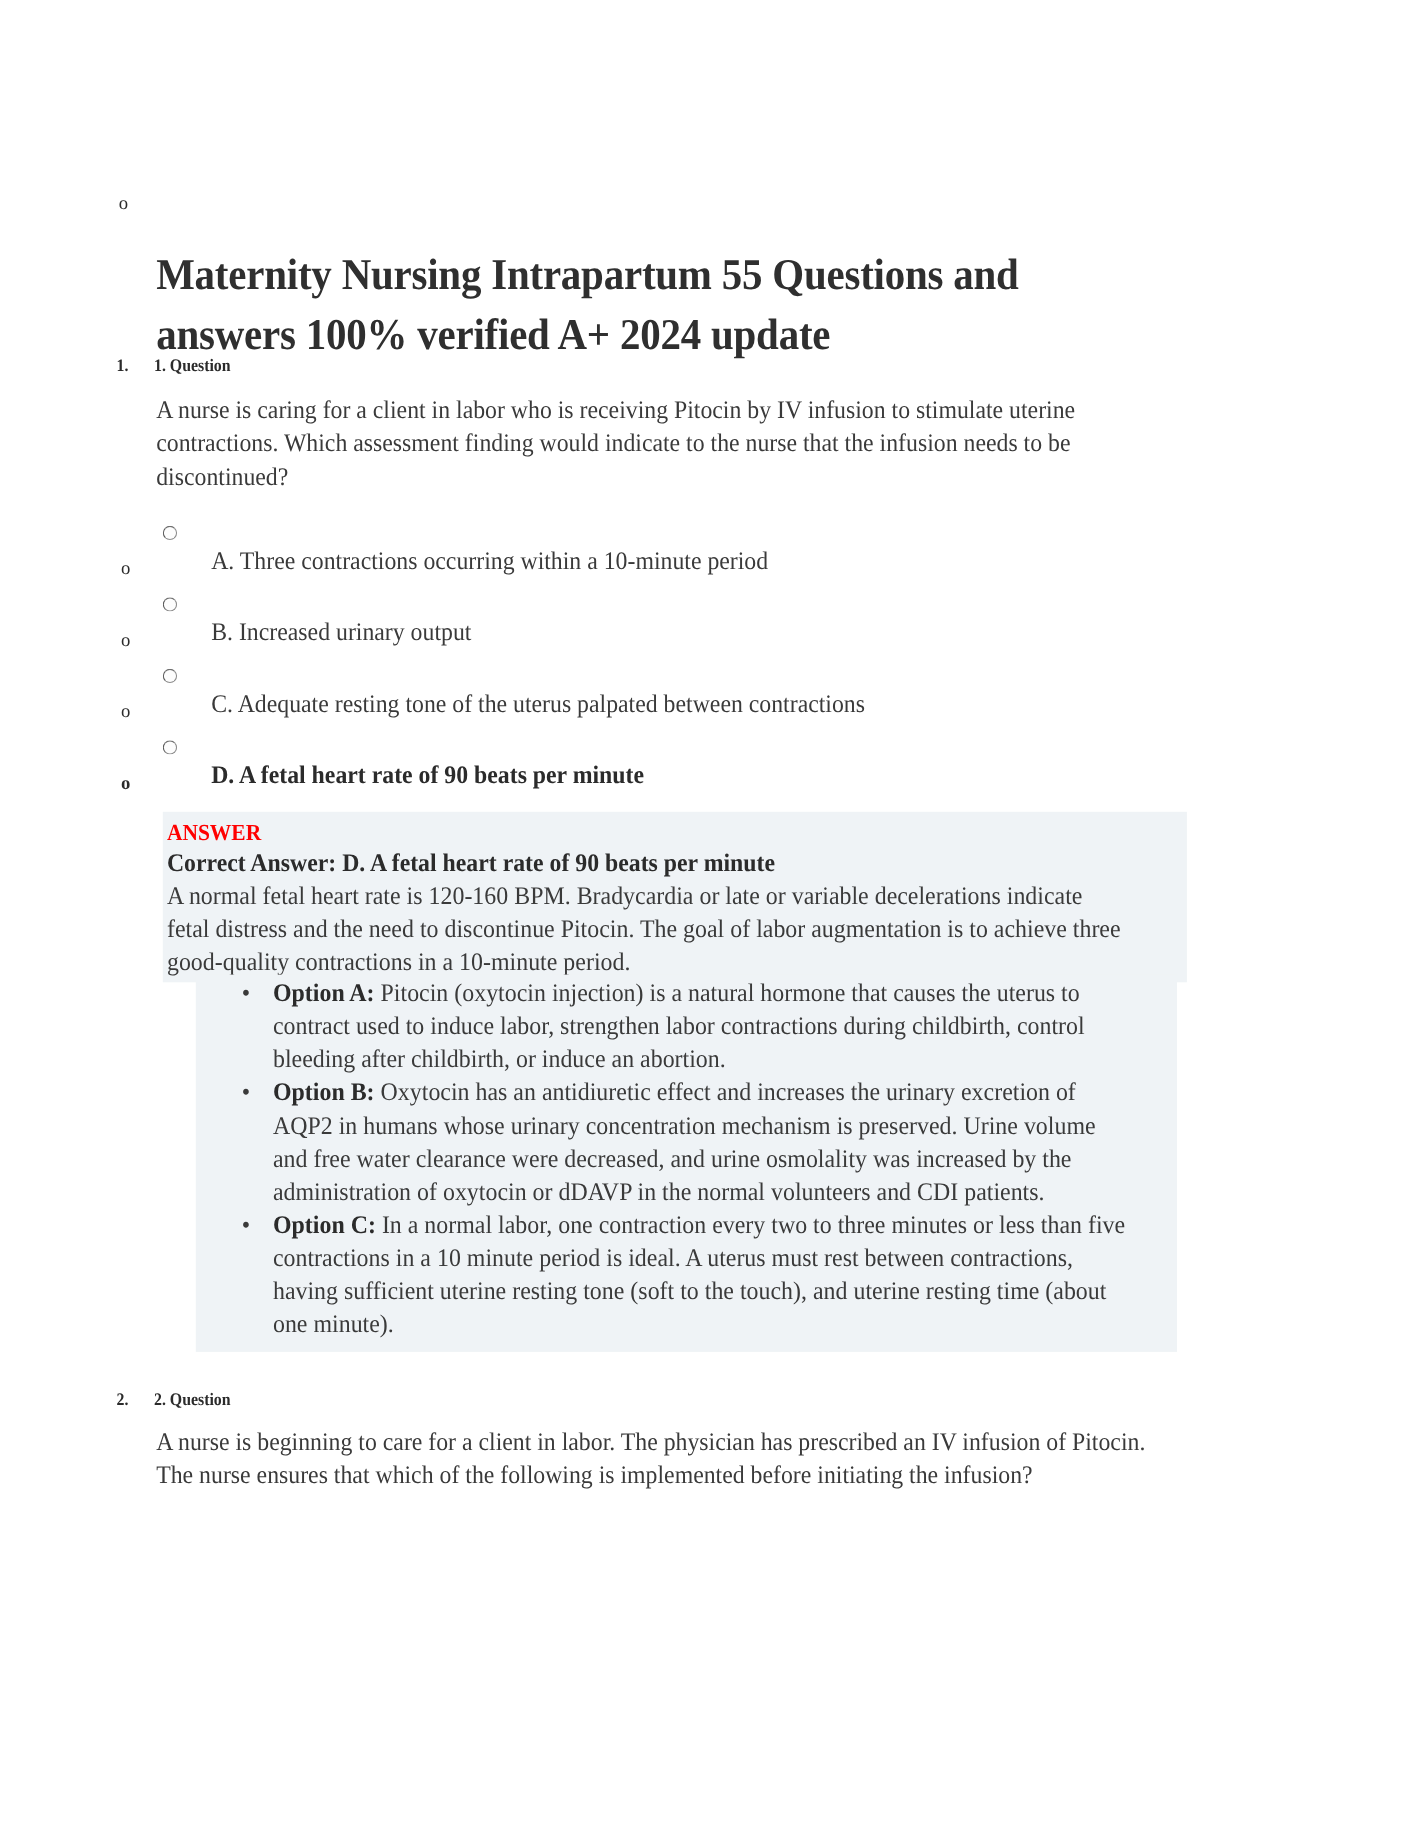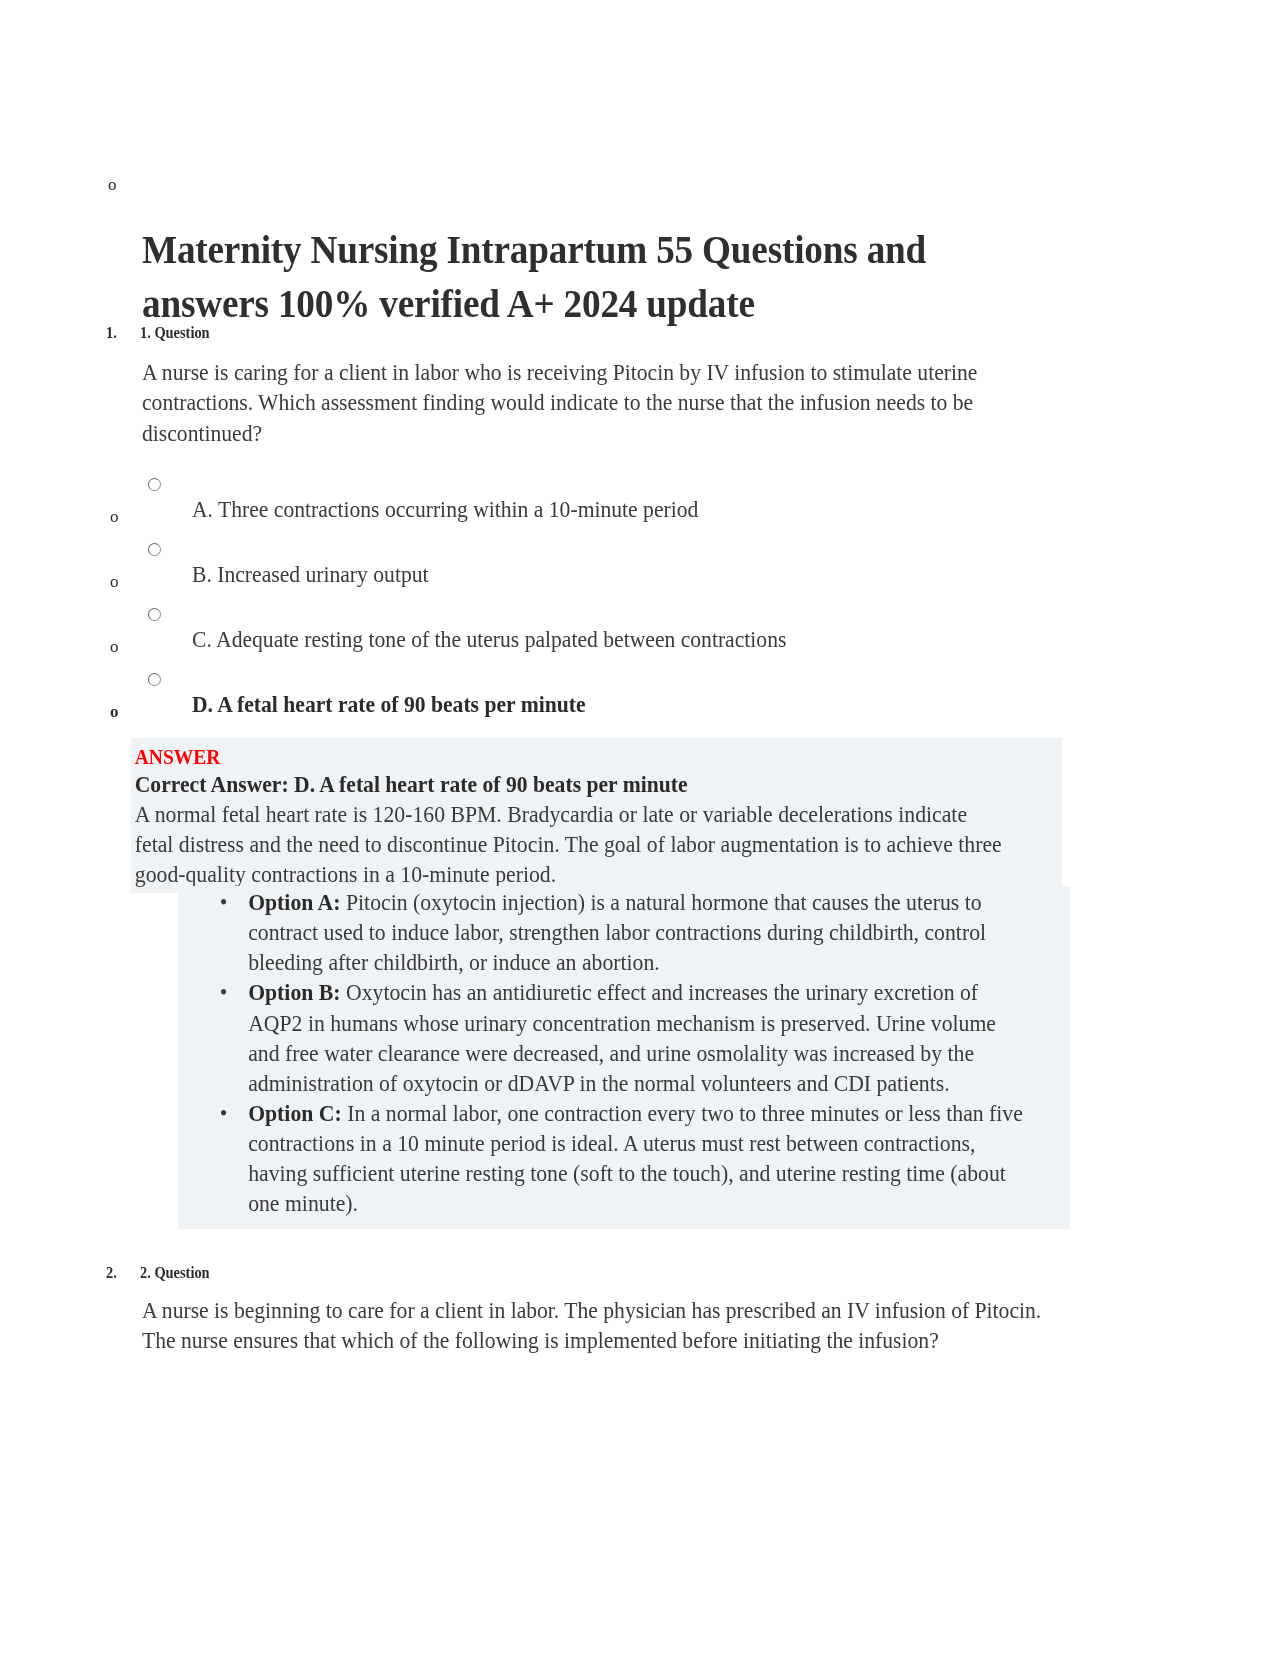--- a/index.html
+++ b/index.html
@@ -127,21 +127,21 @@
 
   
   .answer-block {
     position: absolute;
     left: 0;
     top: 738px;
     width: 1280px;
   }
   .ans-para-wrap {
     position: absolute;
-    left: 131px;
+    left: 148px;
     top: 0;
     width: 931px;
     background: #eff3f6;
     padding: 6px 0 2px 0;
   }
   .ans-heading {
     font-size: 21px;
     font-weight: bold;
     color: #ff0000;
     line-height: 1.25;

